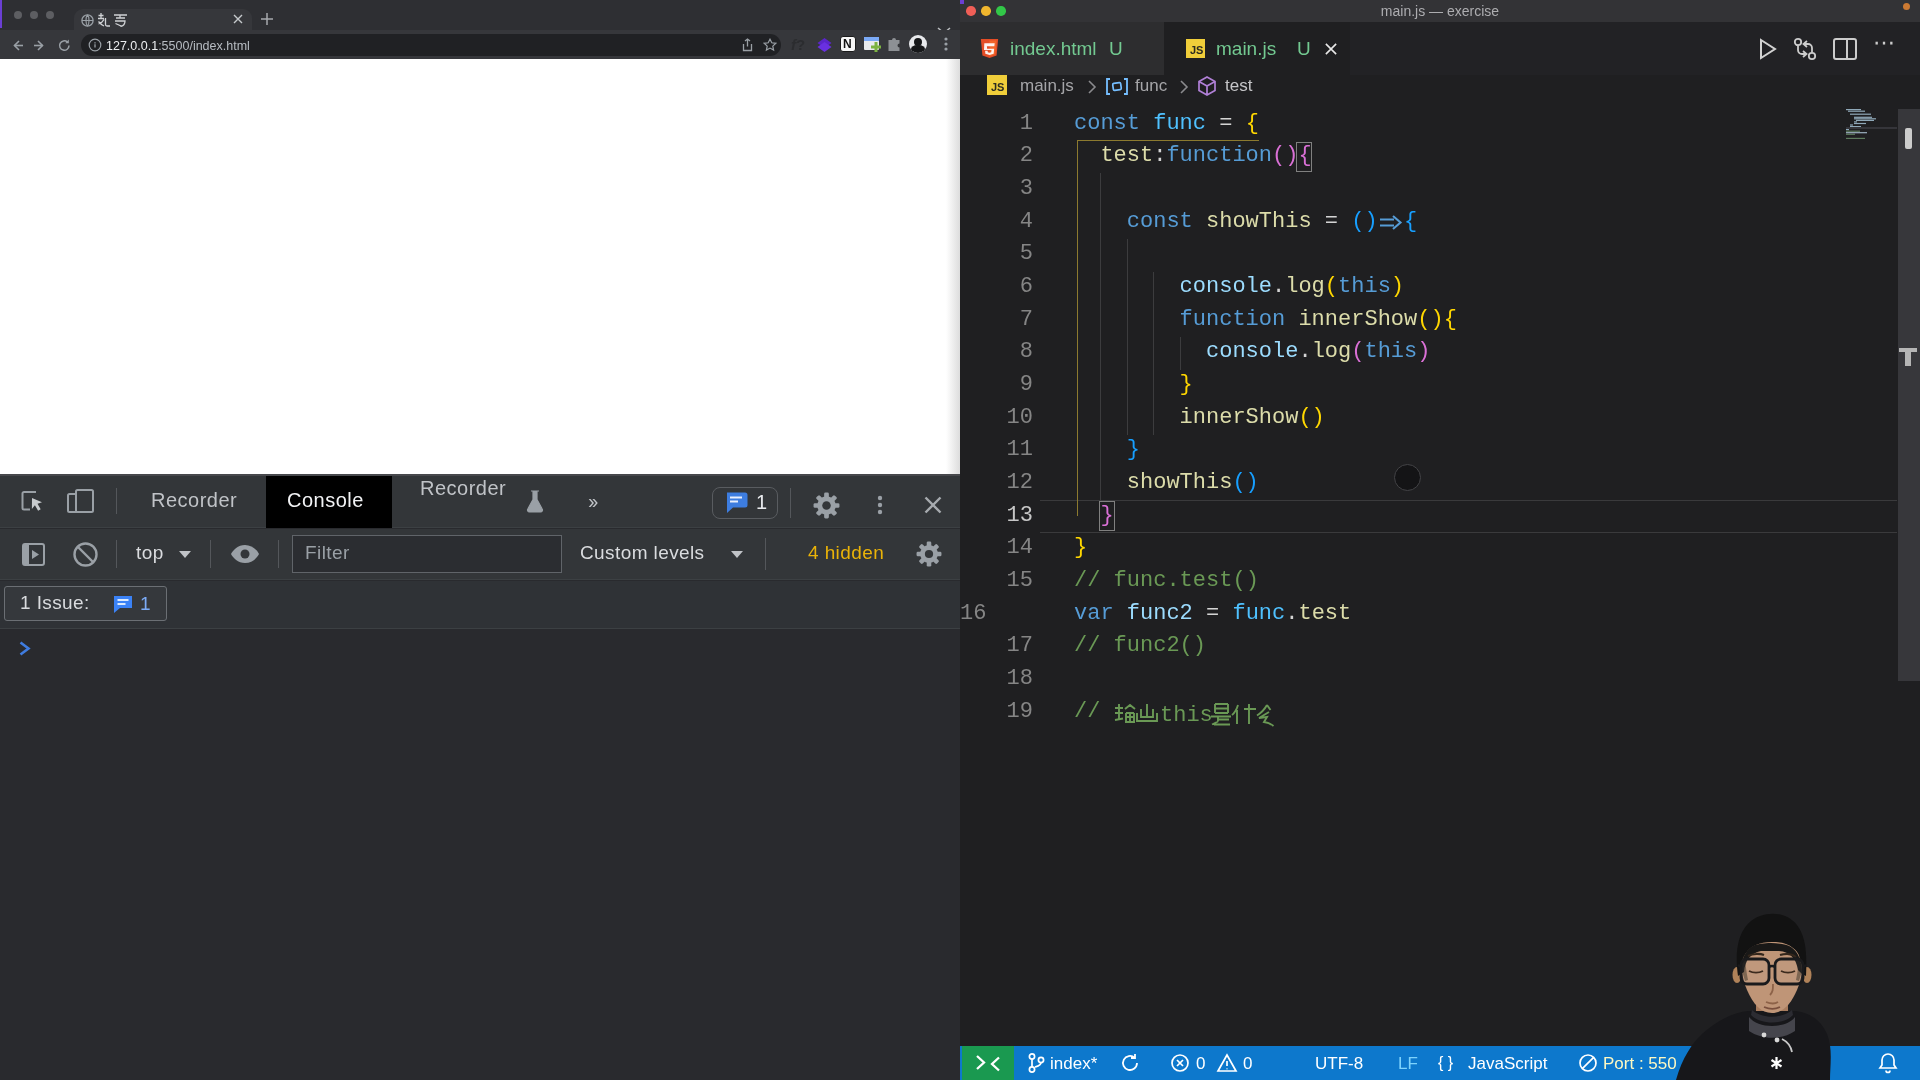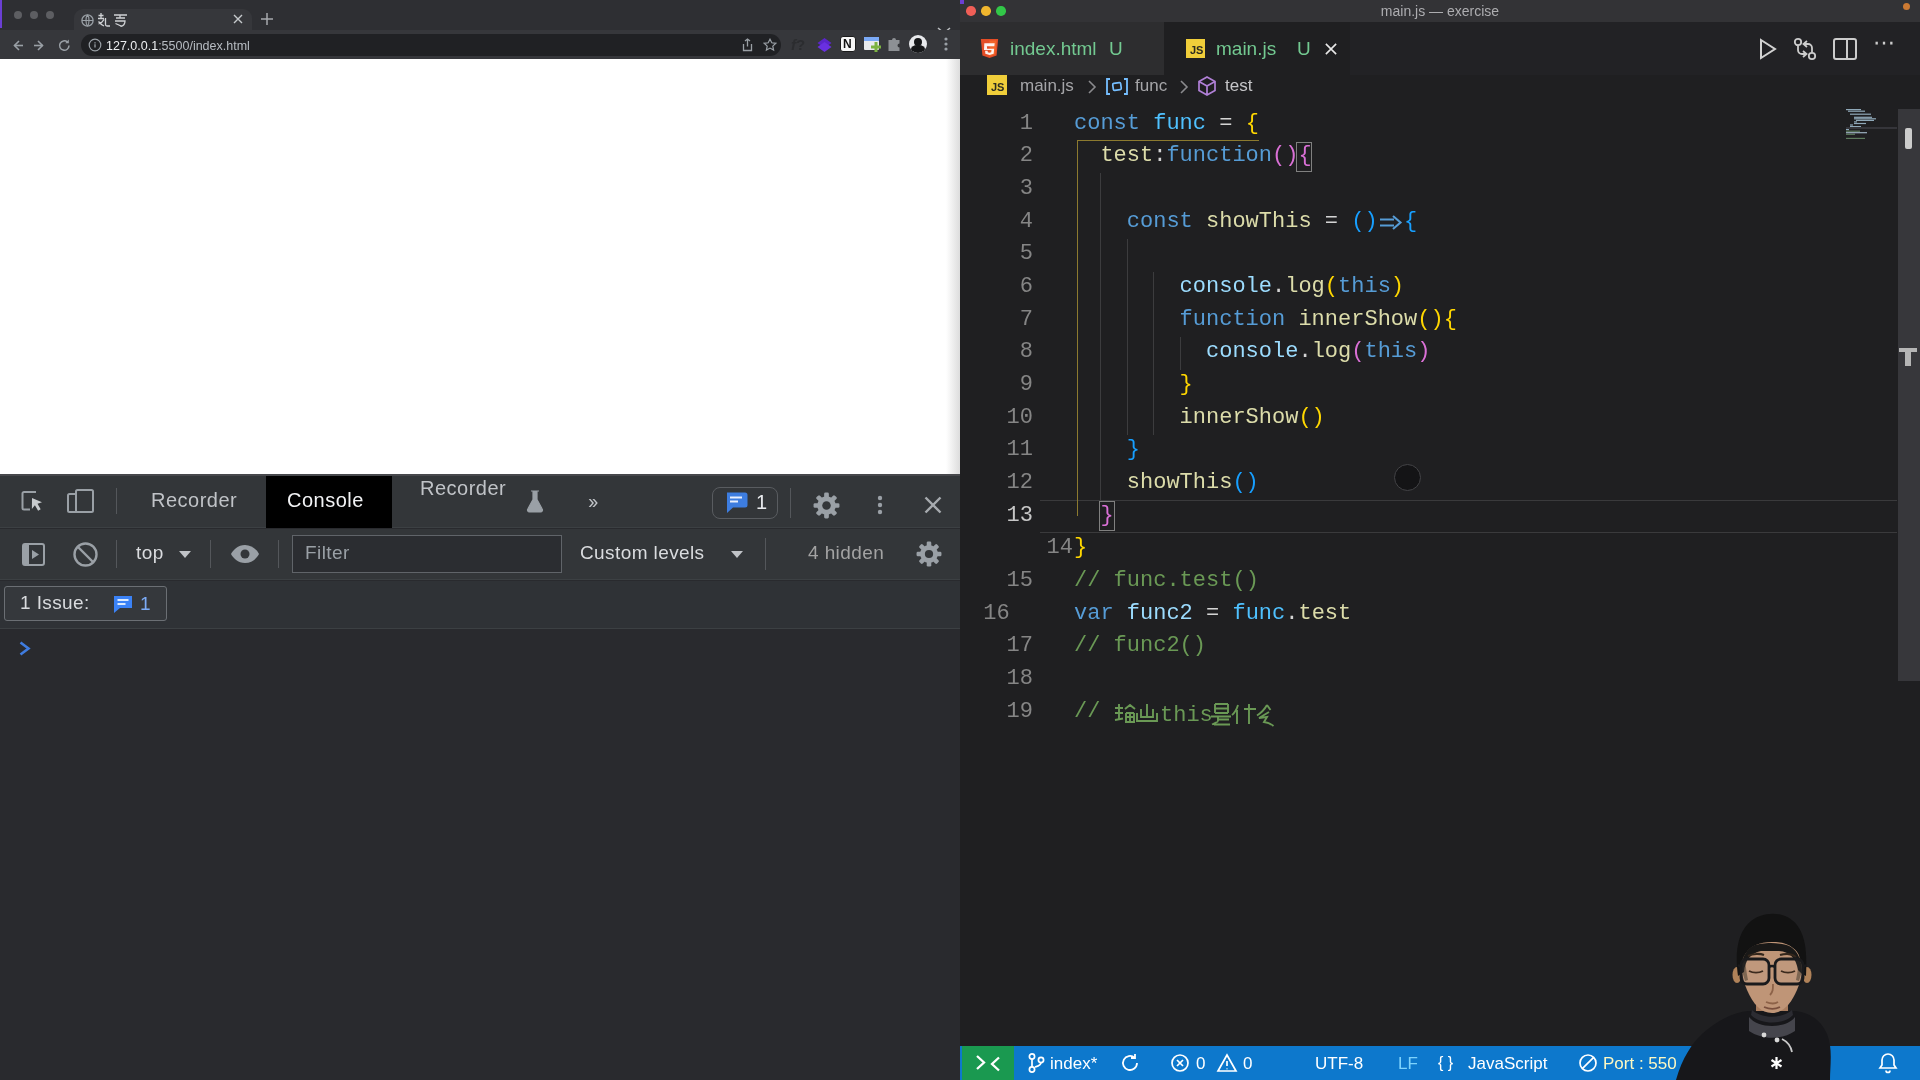--- a/index.html
+++ b/index.html
@@ -181,21 +181,21 @@
         <circle cx="15" cy="10" r="4.5" fill="#333639"></circle>
       </svg>
     <div class="abs" style="left:278px;top:66px;width:1px;height:28px;background:#54575b;"></div>
     <div class="abs" style="left:292px;top:61px;width:270px;height:38px;border:1px solid #606469;background:#2b2d31;"></div>
     <div class="abs" style="left:305px;top:68px;font-size:19px;letter-spacing:.4px;color:#9aa0a6;">Filter</div>
     <div class="abs" style="left:580px;top:68px;font-size:19px;letter-spacing:.4px;color:#dadcdf;">Custom levels</div>
     <svg class="abs" style="left:730px;top:76px;" width="14" height="9" viewBox="0 0 14 9">
         <path d="M1 1l6 7 6-7z" fill="#c0c3c7"></path>
       </svg>
     <div class="abs" style="left:765px;top:64px;width:1px;height:32px;background:#54575b;"></div>
-    <div class="abs" style="left:808px;top:68px;font-size:19px;letter-spacing:.4px;color:#a3a3a3;">4 hidden</div>
+    <div class="abs" style="left:808px;top:68px;font-size:19px;letter-spacing:.4px;color:#eab308;">4 hidden</div>
     <svg class="abs" style="left:916px;top:67px;" width="26" height="26" viewBox="0 0 24 24">
         <g fill="#9aa0a6">
           <circle cx="12" cy="12" r="8.2"></circle>
           <rect x="9.9" y="0.5" width="4.2" height="23" rx="1.2"></rect>
           <rect x="9.9" y="0.5" width="4.2" height="23" rx="1.2" transform="rotate(45 12 12)"></rect>
           <rect x="9.9" y="0.5" width="4.2" height="23" rx="1.2" transform="rotate(90 12 12)"></rect>
           <rect x="9.9" y="0.5" width="4.2" height="23" rx="1.2" transform="rotate(135 12 12)"></rect>
         </g>
         <circle cx="12" cy="12" r="3.8" fill="#333639"></circle>
       </svg>
@@ -303,25 +303,25 @@
   <div class="abs mono" style="left:0;top:369.0px;width:73px;height:32.67px;line-height:32.67px;font-size:22px;color:#858585;text-align:right;">9</div>
   <div class="abs mono" style="left:219.6px;top:369.0px;height:32.67px;line-height:32.67px;font-size:22px;white-space:pre;"><span style="color:#ffd700">}</span></div>
   <div class="abs mono" style="left:0;top:401.7px;width:73px;height:32.67px;line-height:32.67px;font-size:22px;color:#858585;text-align:right;">10</div>
   <div class="abs mono" style="left:219.6px;top:401.7px;height:32.67px;line-height:32.67px;font-size:22px;white-space:pre;"><span style="color:#dcdcaa">innerShow</span><span style="color:#ffd700">()</span></div>
   <div class="abs mono" style="left:0;top:434.4px;width:73px;height:32.67px;line-height:32.67px;font-size:22px;color:#858585;text-align:right;">11</div>
   <div class="abs mono" style="left:166.8px;top:434.4px;height:32.67px;line-height:32.67px;font-size:22px;white-space:pre;"><span style="color:#179fff">}</span></div>
   <div class="abs mono" style="left:0;top:467.0px;width:73px;height:32.67px;line-height:32.67px;font-size:22px;color:#858585;text-align:right;">12</div>
   <div class="abs mono" style="left:166.8px;top:467.0px;height:32.67px;line-height:32.67px;font-size:22px;white-space:pre;"><span style="color:#dcdcaa">showThis</span><span style="color:#179fff">()</span></div>
   <div class="abs mono" style="left:0;top:499.7px;width:73px;height:32.67px;line-height:32.67px;font-size:22px;color:#c6c6c6;text-align:right;">13</div>
   <div class="abs mono" style="left:140.4px;top:499.7px;height:32.67px;line-height:32.67px;font-size:22px;white-space:pre;"><span style="color:#da70d6">}</span></div>
-  <div class="abs mono" style="left:0;top:532.4px;width:73px;height:32.67px;line-height:32.67px;font-size:22px;color:#858585;text-align:right;margin-left:40px;">14</div>
+  <div class="abs mono" style="left:0;top:532.4px;width:73px;height:32.67px;line-height:32.67px;font-size:22px;color:#858585;text-align:right;">14</div>
   <div class="abs mono" style="left:114.0px;top:532.4px;height:32.67px;line-height:32.67px;font-size:22px;white-space:pre;"><span style="color:#ffd700">}</span></div>
   <div class="abs mono" style="left:0;top:565.0px;width:73px;height:32.67px;line-height:32.67px;font-size:22px;color:#858585;text-align:right;">15</div>
   <div class="abs mono" style="left:114.0px;top:565.0px;height:32.67px;line-height:32.67px;font-size:22px;white-space:pre;"><span style="color:#6a9955">// func.test()</span></div>
-  <div class="abs mono" style="left:0;top:597.7px;width:73px;height:32.67px;line-height:32.67px;font-size:22px;color:#858585;text-align:center;">16</div>
+  <div class="abs mono" style="left:0;top:597.7px;width:73px;height:32.67px;line-height:32.67px;font-size:22px;color:#858585;text-align:left;">16</div>
   <div class="abs mono" style="left:114.0px;top:597.7px;height:32.67px;line-height:32.67px;font-size:22px;white-space:pre;"><span style="color:#569cd6">var </span><span style="color:#9cdcfe">func2</span><span> </span><span style="color:#d4d4d4">=</span><span> </span><span style="color:#4fc1ff">func</span><span style="color:#d4d4d4">.</span><span style="color:#dcdcaa">test</span></div>
   <div class="abs mono" style="left:0;top:630.4px;width:73px;height:32.67px;line-height:32.67px;font-size:22px;color:#858585;text-align:right;">17</div>
   <div class="abs mono" style="left:114.0px;top:630.4px;height:32.67px;line-height:32.67px;font-size:22px;white-space:pre;"><span style="color:#6a9955">// func2()</span></div>
   <div class="abs mono" style="left:0;top:663.1px;width:73px;height:32.67px;line-height:32.67px;font-size:22px;color:#858585;text-align:right;">18</div>
   <div class="abs mono" style="left:0;top:695.7px;width:73px;height:32.67px;line-height:32.67px;font-size:22px;color:#858585;text-align:right;">19</div>
   <div class="abs mono" style="left:114px;top:695.7px;height:32.67px;line-height:32.67px;font-size:22px;color:#6a9955;white-space:pre;">// </div>
   <svg class="abs" style="left:153.6px;top:700.7px" width="200" height="26" viewBox="0 0 200 26">
 <g stroke="#6a9955" stroke-width="1.9" fill="none">
 <path d="M1 7h8M5 3v16M1 12h8M1 19l8 -1.5M11 8l5 -4l5 4M12 12h8M12 16h8M12 12v8M20 12v8M16 12v8M11 21h10"></path>
 <path d="M33 3v13M27 8v8h12v-8M23 12v9M43 12v9M23 20h20"></path>

